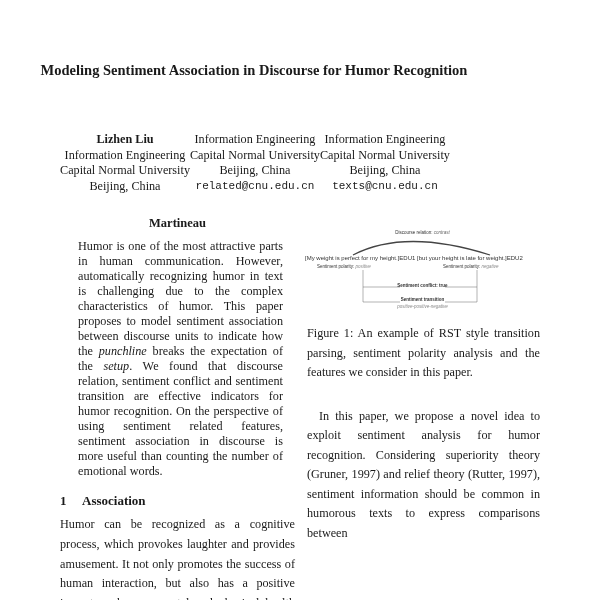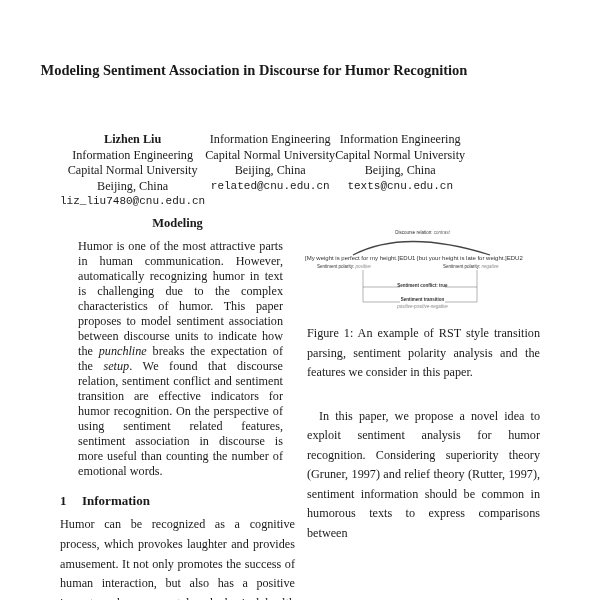--- a/index.html
+++ b/index.html
@@ -36,40 +36,39 @@
 <body>
 
 <div class="title">Modeling Sentiment Association in Discourse for Humor Recognition</div>
 
 <div class="authors">
   <div class="author">
     <div class="name">Lizhen Liu</div>
     <div>Information Engineering</div>
     <div>Capital Normal University</div>
     <div>Beijing, China</div>
-    <div class="email">liz_liu7480@cnu.edu.cn</div>
   </div>
   <div class="author">
     <div>Information Engineering</div>
     <div>Capital Normal University</div>
     <div>Beijing, China</div>
     <div class="email">related@cnu.edu.cn</div>
   </div>
   <div class="author">
     <div>Information Engineering</div>
     <div>Capital Normal University</div>
     <div>Beijing, China</div>
     <div class="email">texts@cnu.edu.cn</div>
   </div>
 </div>
 
 <div class="col left">
-  <div class="abstract-head">Modeling</div>
+  <div class="abstract-head">Martineau</div>
   <div class="abstract-body"><span>Humor is one of the most attractive parts in human communication. However, automatically recognizing humor in text is challenging due to the complex characteristics of humor. This paper proposes to model sentiment association between discourse units to indicate how the </span><i>punchline</i><span> breaks the expectation of the </span><i>setup</i><span>. We found that discourse relation, sentiment conflict and sentiment transition are effective indicators for humor recognition. On the perspective of using sentiment related features, sentiment association in discourse is more useful than counting the number of emotional words.</span></div>
-  <div class="section-head"><span class="num">1</span><span>Information</span></div>
+  <div class="section-head"><span class="num">1</span><span>Association</span></div>
   <p class="para">Humor can be recognized as a cognitive process, which provokes laughter and provides amusement. It not only promotes the success of human interaction, but also has a positive impact on human mental and physical health (Martineau, 1972; Anderson and Arnoult, 1989; Lefcourt and Martin, 2012). To some extent, humor reflects a kind of intelligence.</p>
 
 </div>
 
 <div class="figure">
   <svg class="fig-lines" width="235" height="92">
     <path d="M 48 29 Q 100 2 185 29" fill="none" stroke="#444" stroke-width="1.3"></path>
     <polyline points="58,44 58,61 95,61" fill="none" stroke="#666" stroke-width="0.5"></polyline>
     <polyline points="58,61 58,76 95,76" fill="none" stroke="#666" stroke-width="0.5"></polyline>
     <polyline points="172,44 172,61 140,61" fill="none" stroke="#666" stroke-width="0.5"></polyline>

